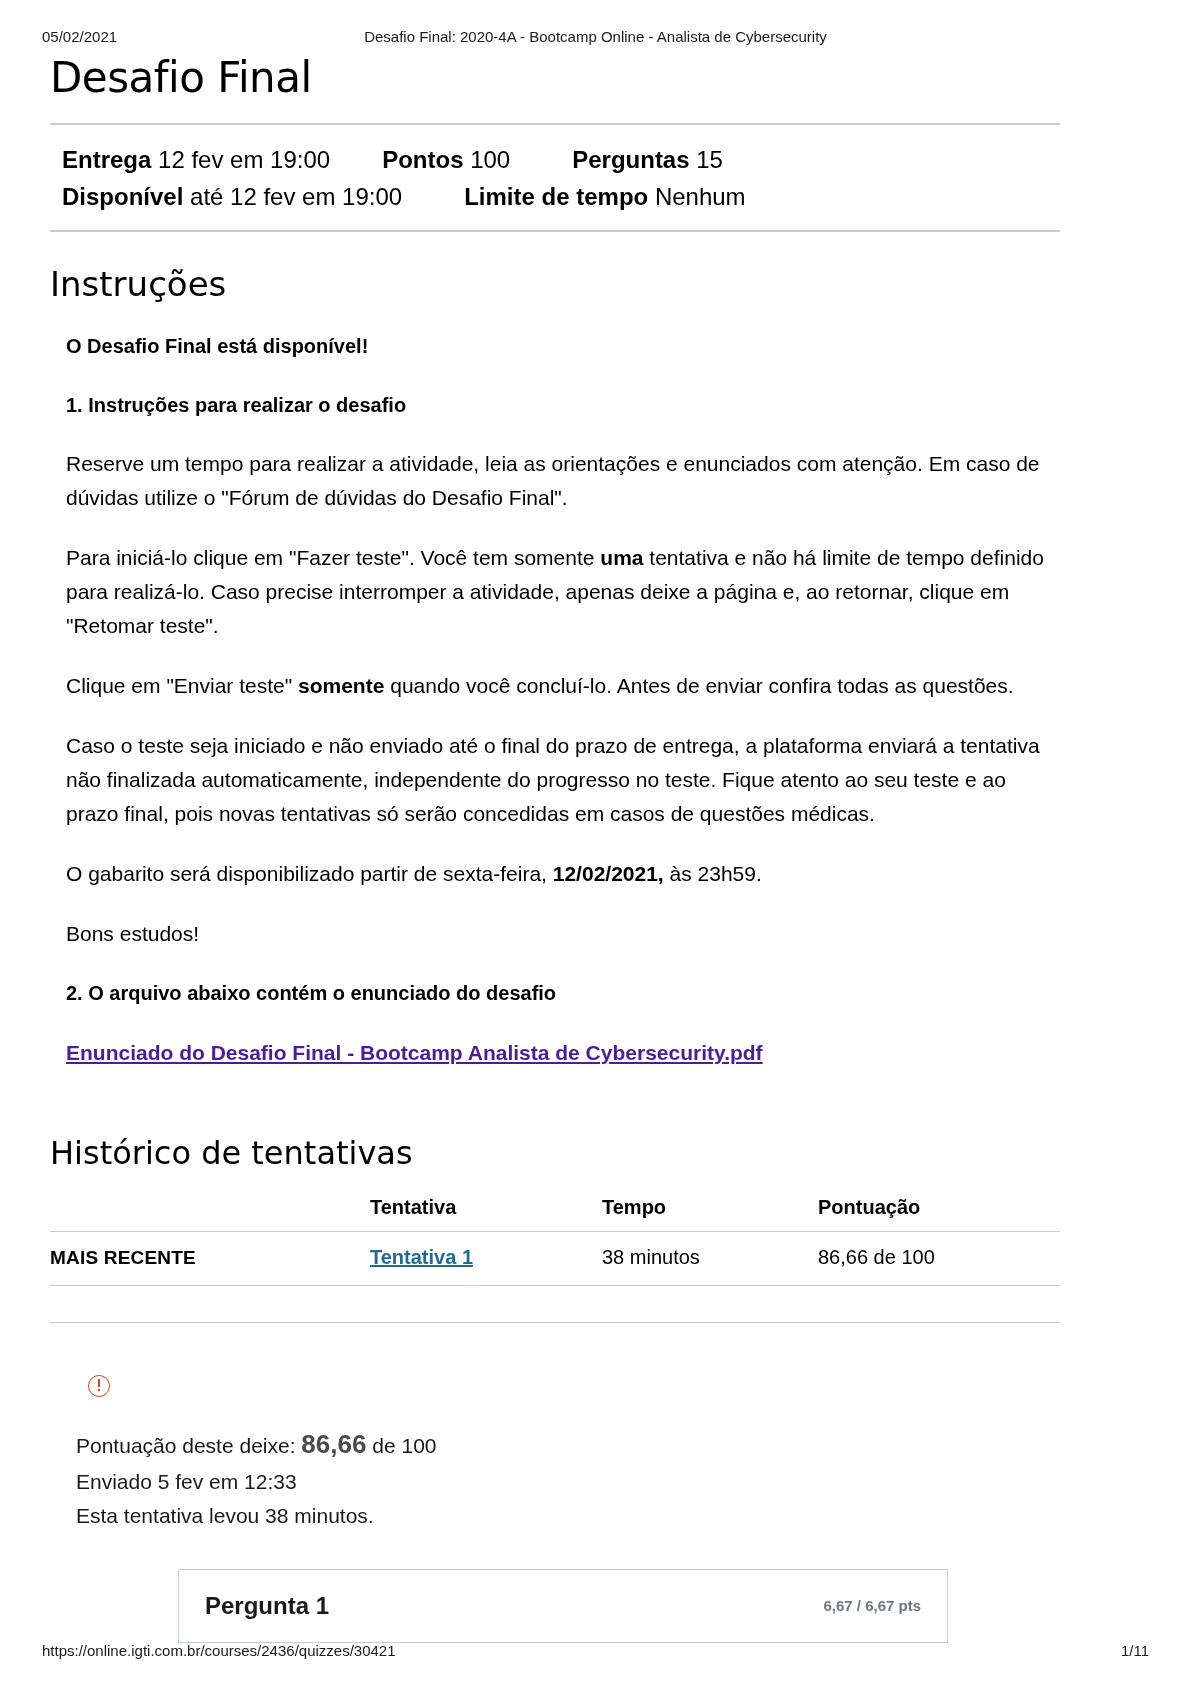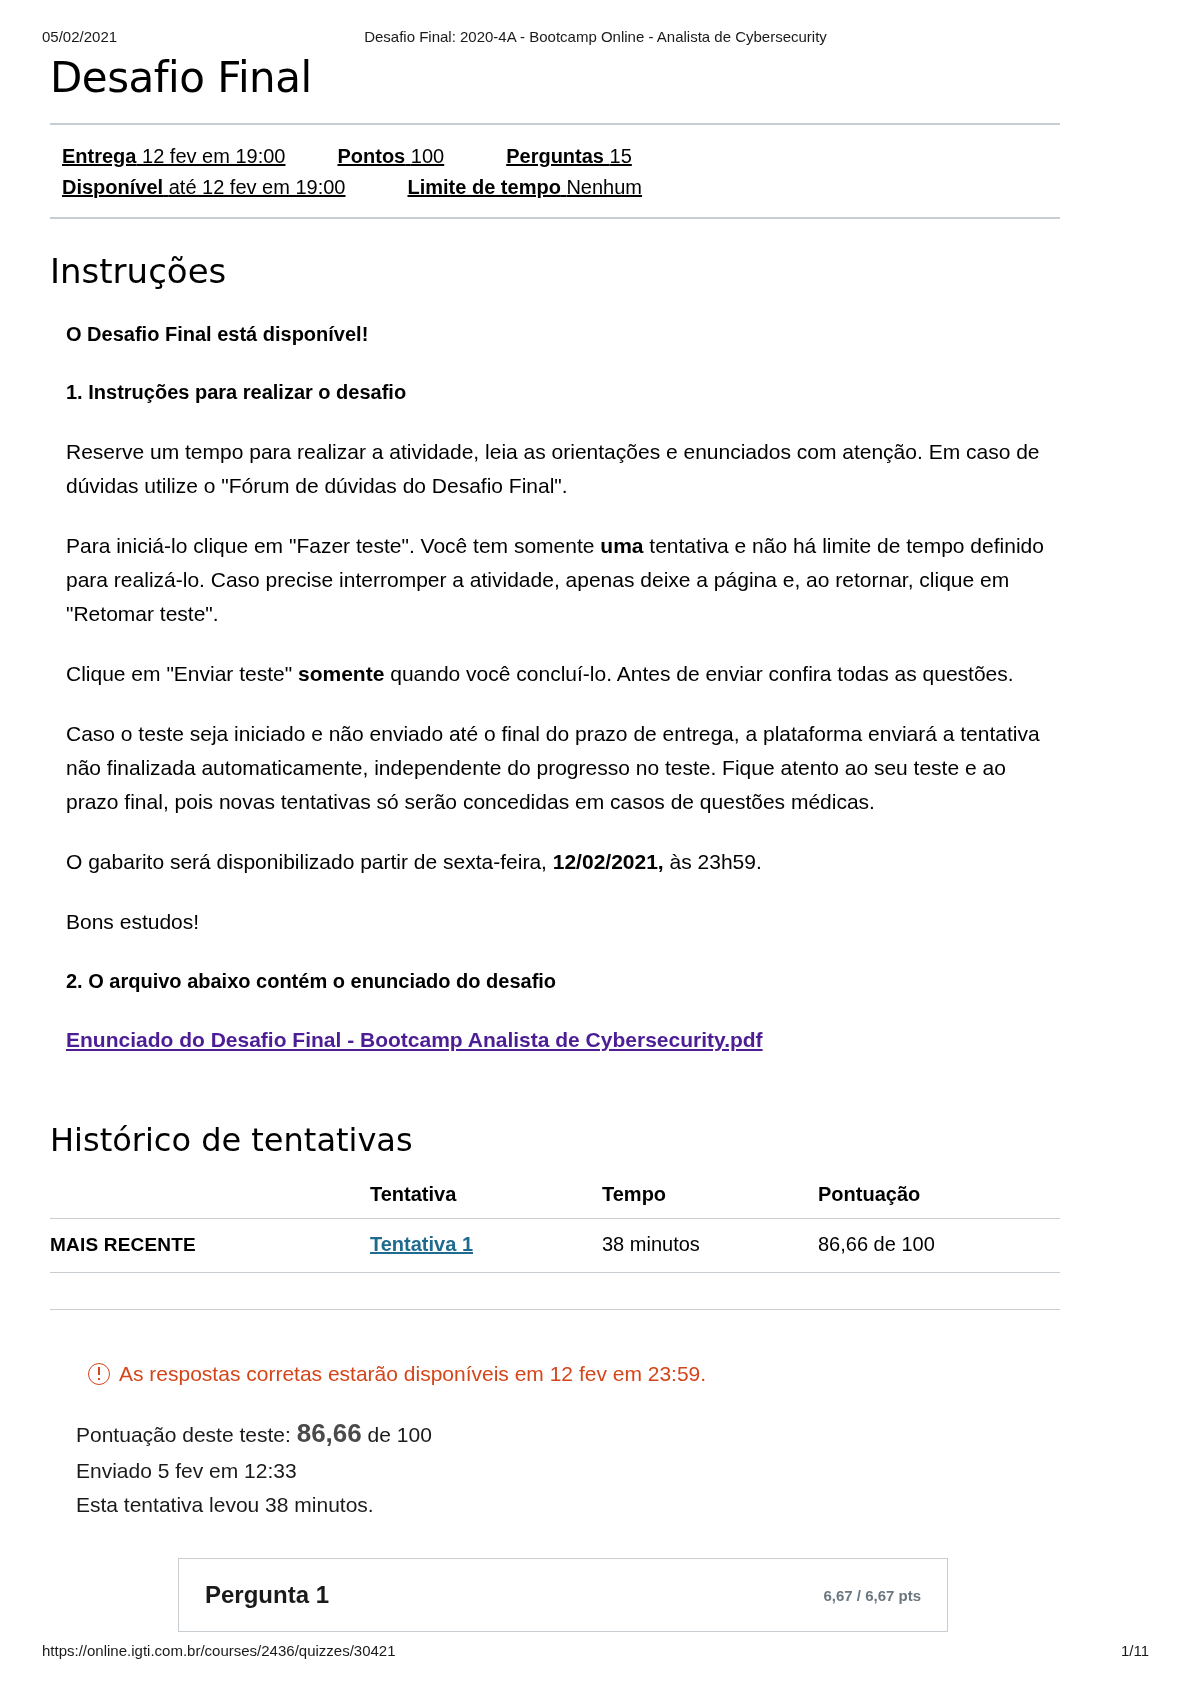--- a/index.html
+++ b/index.html
@@ -82,23 +82,22 @@
   }
 
   .rule {
     border: 0;
     border-top: 2px solid #c7cdd1;
     margin: 0;
   }
 
   .meta {
     padding: 16px 12px 14px 12px;
-    font-size: 20px;
+    font-size: 24px;
     line-height: 1.55;
-    text-decoration: underline;
   }
   .meta .row { white-space: nowrap; }
   .meta b { font-weight: bold; }
   .meta .gap-lg { display: inline-block; width: 52px; }
   .meta .gap-md { display: inline-block; width: 62px; }
 
   h2.section {
     font-family: "DejaVu Sans", sans-serif;
     font-size: 34px;
     font-weight: 400;
@@ -306,25 +305,24 @@
         <td class="col-time">38 minutos</td>
         <td class="col-score">86,66 de 100</td>
       </tr>
     </tbody>
   </table>
 
   <hr class="after-table-rule">
 
   <div class="alert">
     <span class="warn-icon"></span>
-    <span>As respostas corretas estarão disponíveis em 12 fev em 23:59.</span>
   </div>
 
   <div class="score-block">
-    <div><span>Pontuação deste teste:</span><span> </span><span class="big">86,66</span><span> </span><span>de 100</span></div>
+    <div><span>Pontuação deste deixe:</span><span> </span><span class="big">86,66</span><span> </span><span>de 100</span></div>
     <div>Enviado 5 fev em 12:33</div>
     <div>Esta tentativa levou 38 minutos.</div>
   </div>
 
   <div class="question-card">
     <div class="question-header">
       <span class="q-title">Pergunta 1</span>
       <span class="q-pts">6,67 / 6,67 pts</span>
     </div>
 

